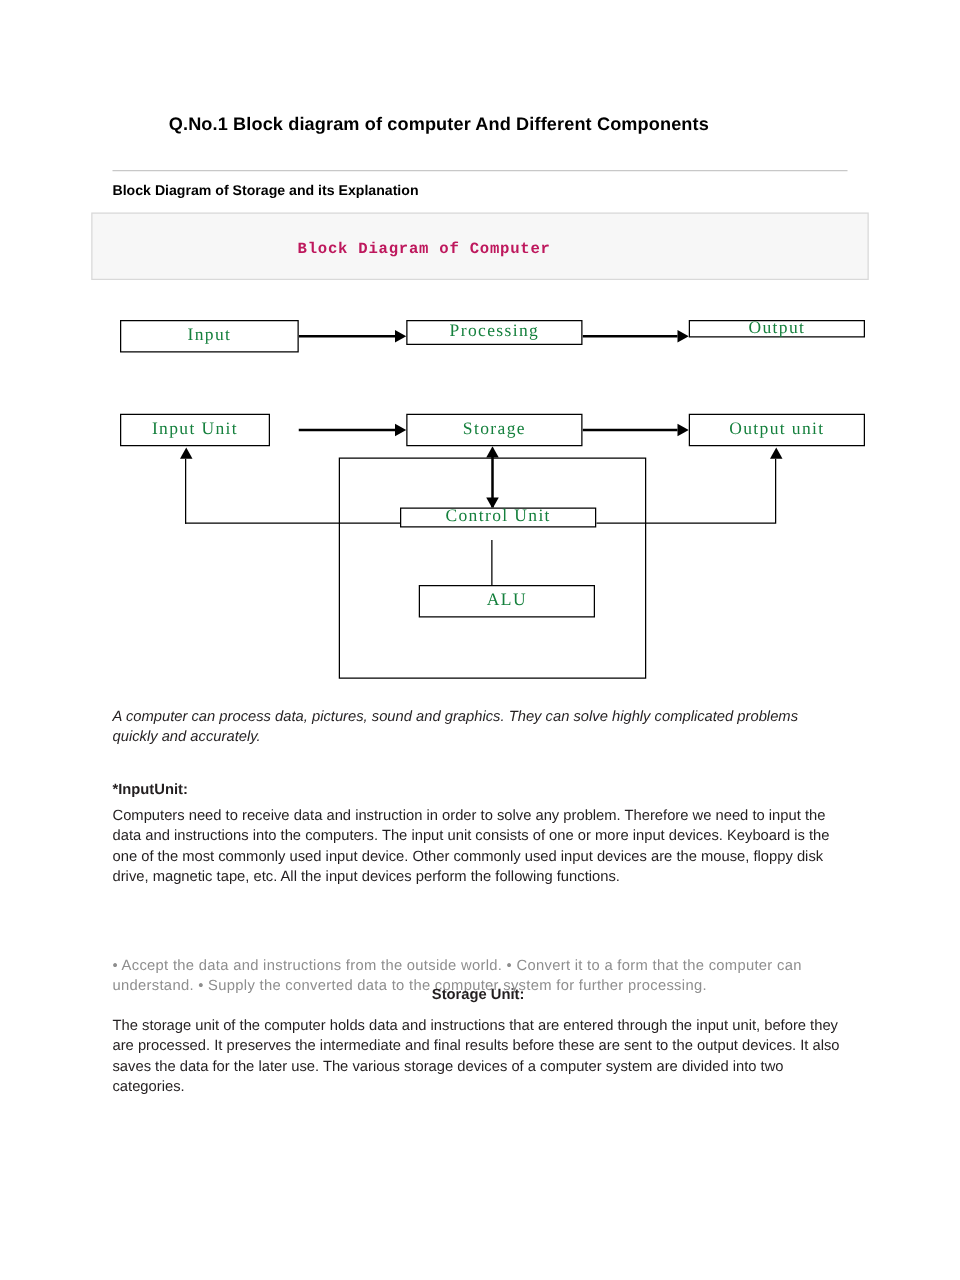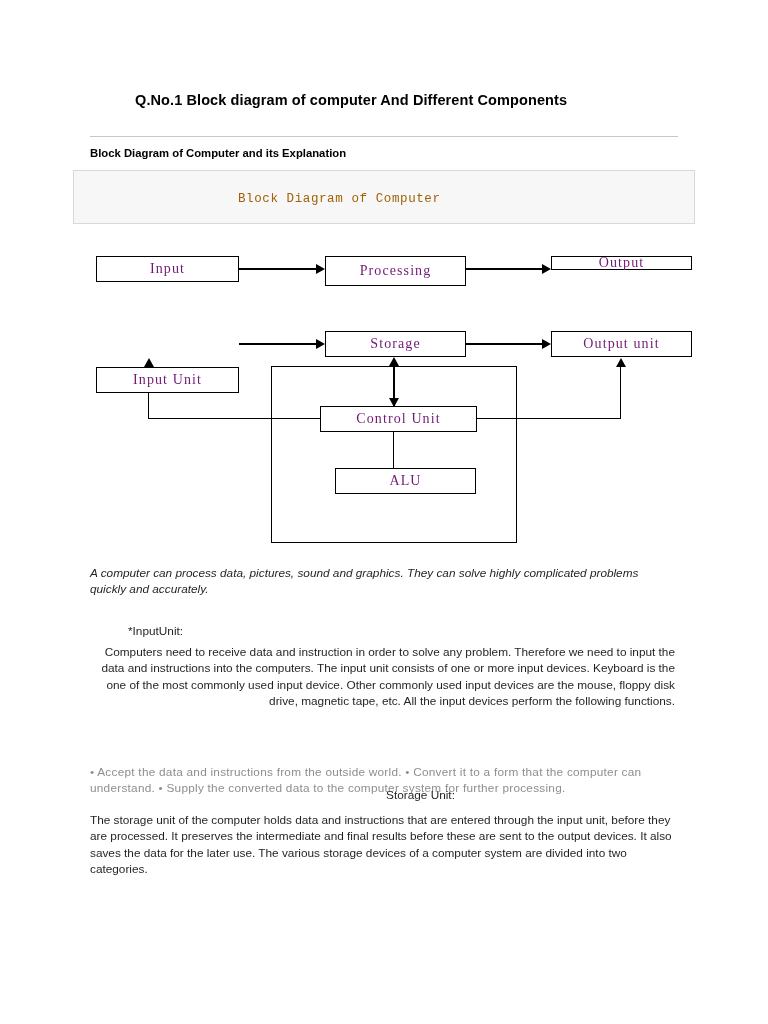--- a/index.html
+++ b/index.html
@@ -72,23 +72,23 @@
     background: #f7f7f7;
     border: 1px solid #d9d9d9;
     box-sizing: border-box;
   }
   .banner-text {
     position: absolute;
     left: 148px;
     top: 192px;
     font-family: "Liberation Mono", "DejaVu Sans Mono", monospace;
     font-size: 12.5px;
-    font-weight: normal;
+    font-weight: bold;
     letter-spacing: 0.6px;
-    color: #a16207;
+    color: #be185d;
   }
 
   
   .diagram {
     position: absolute;
     left: 0px;
     top: 240px;
     width: 620px;
     height: 310px;
   }
@@ -96,33 +96,33 @@
     position: absolute;
     border: 1px solid #000;
     background: #fff;
     box-sizing: border-box;
     display: flex;
     align-items: center;
     justify-content: center;
     font-family: "Liberation Serif", "DejaVu Serif", serif;
     font-size: 14px;
     letter-spacing: 1.1px;
-    color: #701a75;
+    color: #15803d;
     white-space: nowrap;
   }
   
   .n-input      { left: 6px;   top: 16px;  width: 143px; height: 26px; }
-  .n-processing { left: 235px; top: 16px;  width: 141px; height: 30px; }
+  .n-processing { left: 235px; top: 16px;  width: 141px; height: 20px; }
   .n-output     { left: 461px; top: 16px;  width: 141px; height: 14px; }
   
-  .n-input-unit  { left: 6px;   top: 91px;  width: 143px; height: 26px; margin-top: 36px; }
+  .n-input-unit  { left: 6px;   top: 91px;  width: 120px; height: 26px; }
   .n-storage     { left: 235px; top: 91px;  width: 141px; height: 26px; }
   .n-output-unit { left: 461px; top: 91px;  width: 141px; height: 26px; }
   
-  .n-control { left: 230px; top: 166px; width: 157px; height: 26px; }
+  .n-control { left: 230px; top: 166px; width: 157px; height: 16px; }
   .n-alu     { left: 245px; top: 228px; width: 141px; height: 26px; }
 
   
   .big-box {
     position: absolute;
     left: 181px;
     top: 126px;
     width: 246px;
     height: 177px;
     border: 1px solid #000;
@@ -162,40 +162,40 @@
   }
 
   
   .para {
     position: absolute;
     width: 585px;
     font-size: 11.8px;
     line-height: 16.3px;
     color: #231f20;
   }
-  .para.bold { font-weight: normal; margin-left: 38px; }
+  .para.bold { font-weight: bold; }
   .para.grey { color: #8e8e8e; letter-spacing: 0.25px; }
   .p1 { top: 565px; font-style: italic; }
   .p2 { top: 623px; }
-  .p3 { top: 644px; text-align: right; }
+  .p3 { top: 644px; }
   .p4 { top: 764px; }
   .p5 { top: 787px; text-align: center; }
   .p6 { top: 812px; }
 </style>
 </head>
 <body>
 
 <div class="page">
   <div class="content">
 
     <div class="doc-title">Q.No.1 Block diagram of computer And Different Components</div>
 
     <div class="hrule"></div>
 
-    <div class="sub-title">Block Diagram of Computer and its Explanation</div>
+    <div class="sub-title">Block Diagram of Storage and its Explanation</div>
 
     <div class="banner"></div>
     <div class="banner-text">Block Diagram of Computer</div>
 
     <div class="diagram">
 
       <div class="big-box"></div>
 
       <div class="ln h2" style="left:149px; top:28px; width:77px;"></div>
       <div class="arrow-r" style="left:226px; top:24px;"></div>

